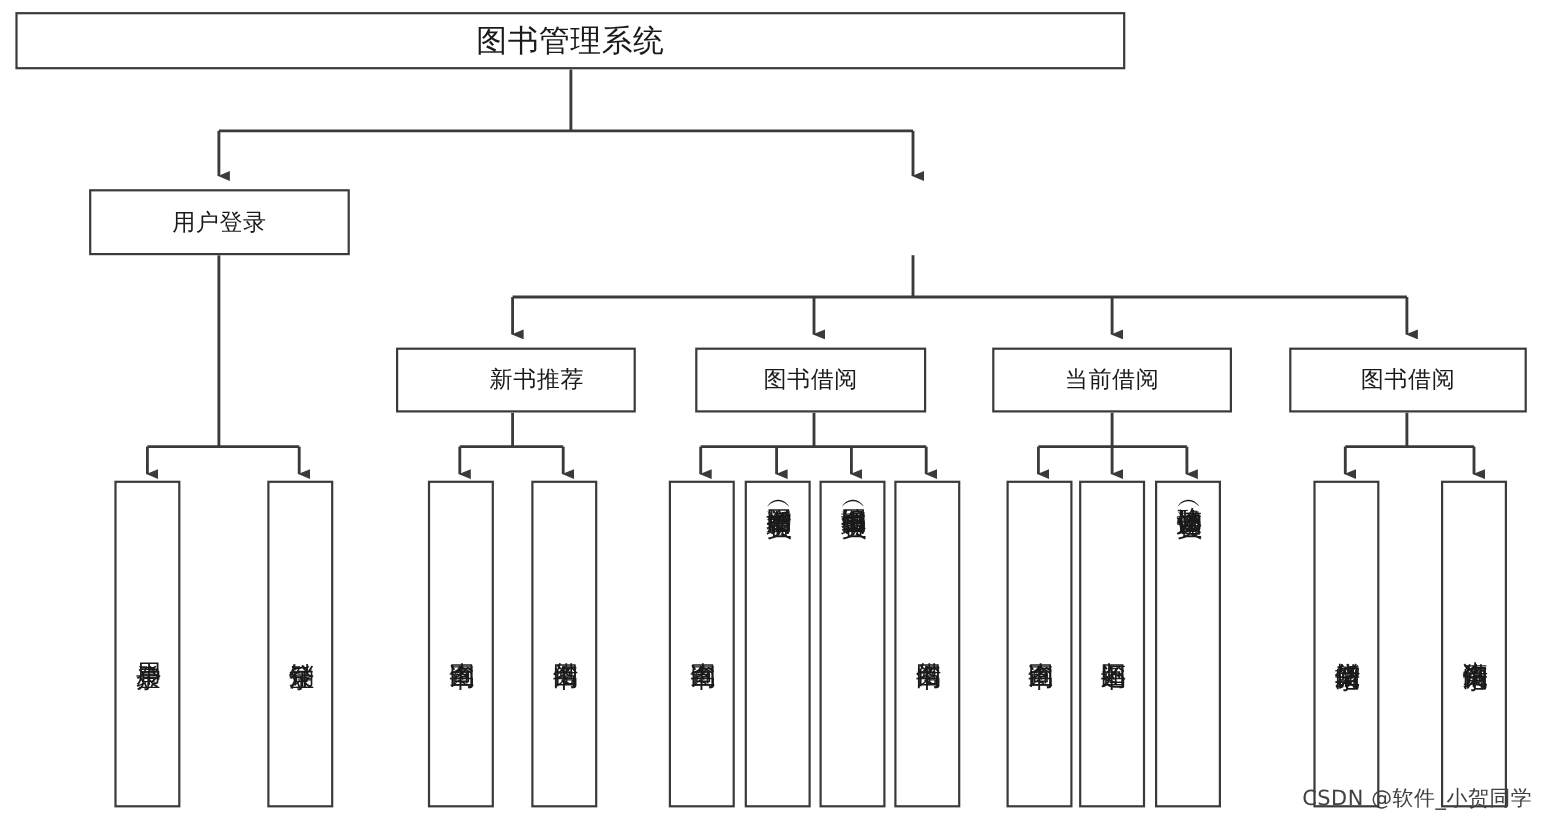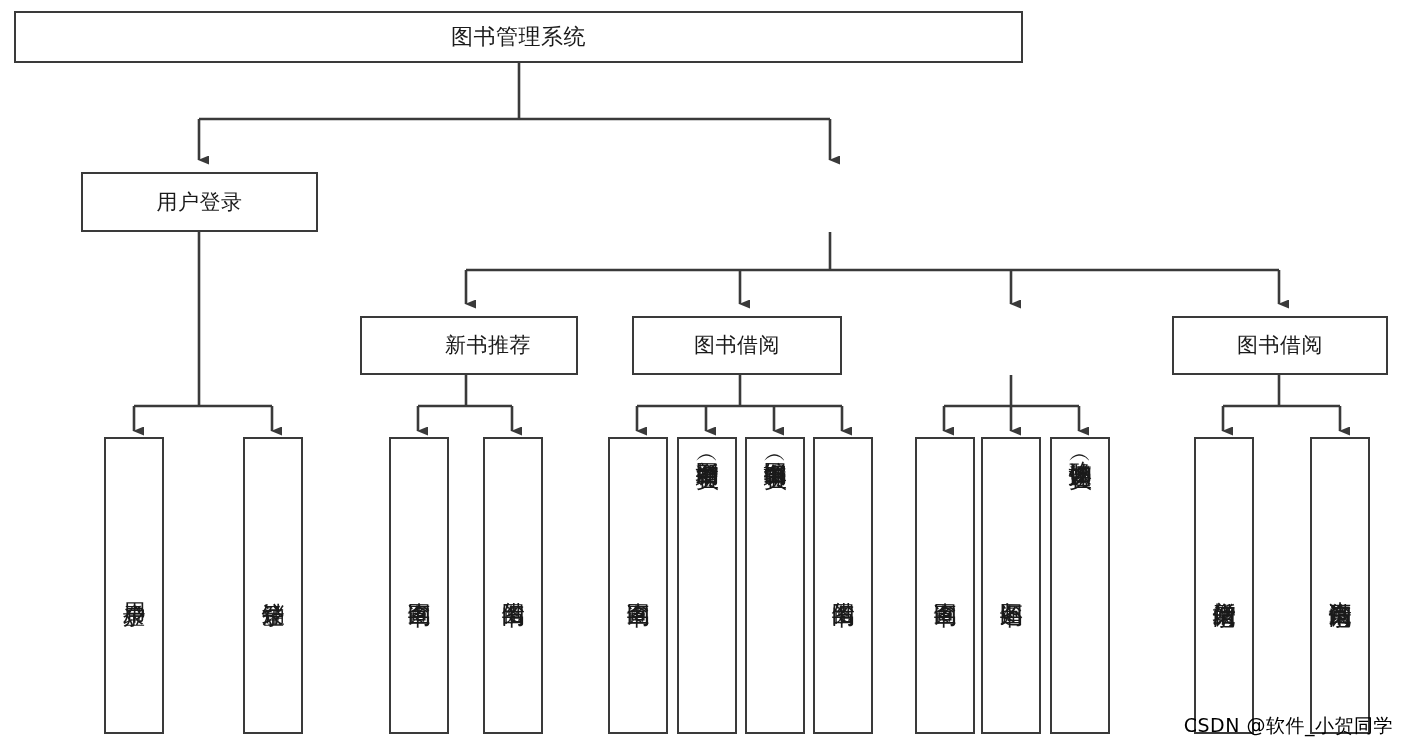--- a/index.html
+++ b/index.html
@@ -41,21 +41,21 @@
     display: block;
     text-align: center;
     line-height: 1.15;
     white-space: nowrap;
   }
   .node.horizontal .node-label {
     font-size: 21px;
     letter-spacing: 0.5px;
   }
   .node.root .node-label {
-    font-size: 22px;
+    font-size: 28px;
   }
   .node.vertical {
     align-items: flex-start;
     padding-top: 4px;
   }
   .node.vertical .node-label {
     writing-mode: vertical-rl;
     text-orientation: upright;
     font-size: 23px;
     line-height: 1.02;
@@ -65,21 +65,21 @@
   }
   .node.vertical.centered {
     align-items: center;
     padding-top: 0;
   }
   .watermark {
     position: absolute;
     right: 12px;
     bottom: 8px;
     font-size: 19px;
-    color: #000000;
+    color: #404040;
     letter-spacing: 0.5px;
     z-index: 5;
     user-select: none;
     white-space: nowrap;
   }
 </style>
 </head>
 <body>
 
 <div id="diagram-root">
@@ -144,20 +144,23 @@
 
 
   <div class="node horizontal" style="left:360px; top:316px; width:218px; height:59px;padding-left:38px;">
     <span class="node-label">新书推荐</span>
   </div>
 
   <div class="node horizontal" style="left:632px; top:316px; width:210px; height:59px;">
     <span class="node-label">图书借阅</span>
   </div>
 
+  <div class="node horizontal" style="left:902px; top:316px; width:218px; height:59px;">
+    <span class="node-label">当前借阅</span>
+  </div>
 
   <div class="node horizontal" style="left:1172px; top:316px; width:216px; height:59px;">
     <span class="node-label">图书借阅</span>
   </div>
 
   <div class="node vertical centered" style="left:104px; top:437px; width:60px; height:297px;">
     <span class="node-label">用户登录</span>
   </div>
 
   <div class="node vertical centered" style="left:243px; top:437px; width:60px; height:297px;">

